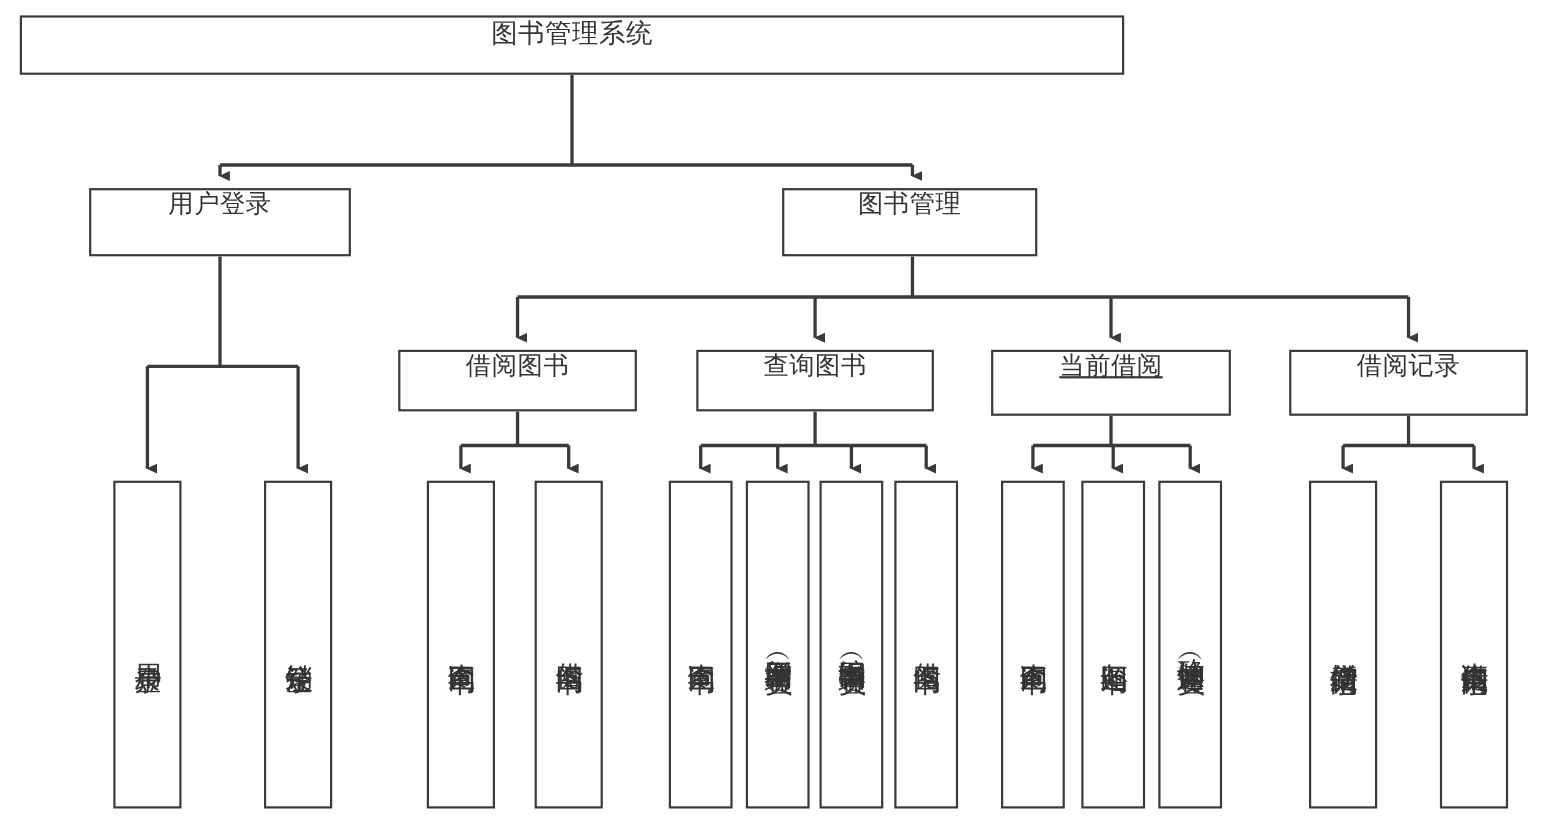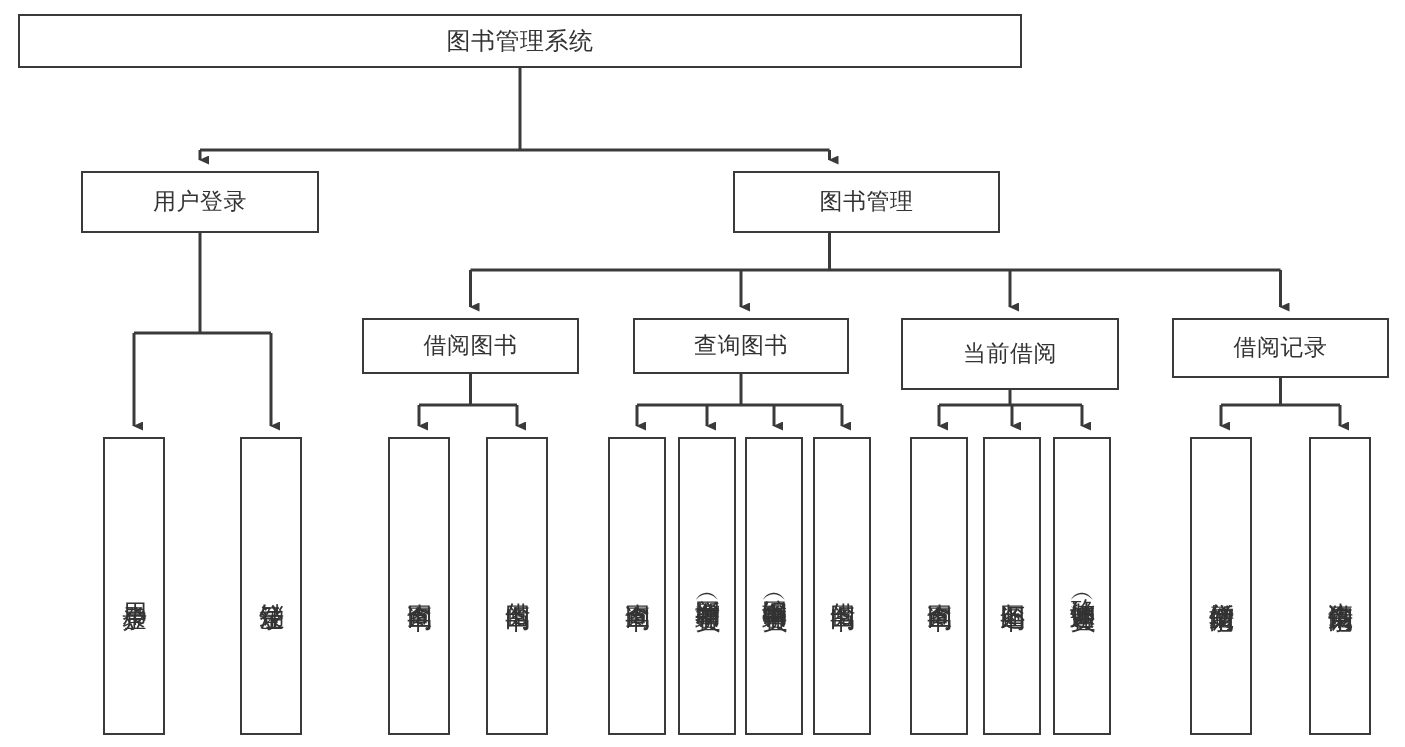--- a/index.html
+++ b/index.html
@@ -26,21 +26,21 @@
     width: 1405px;
     height: 747px;
     pointer-events: none;
   }
   .node {
     position: absolute;
     box-sizing: border-box;
     background: #ffffff;
     border: 2px solid #3a3a3a;
     display: flex;
-    align-items: center;
+    align-items: flex-start;
     justify-content: center;
     color: #333333;
   }
   .node .label {
     display: block;
     text-align: center;
     line-height: 1.18;
     white-space: nowrap;
   }
   
@@ -124,30 +124,30 @@
       </g>
   </svg>
 
   <div id="node-layer">
       <div class="node horiz root" style="left: 18px; top: 14px; width: 1004px; height: 54px;">
         <span class="label">图书管理系统</span>
       </div>
       <div class="node horiz" style="left: 81px; top: 171px; width: 238px; height: 62px;">
         <span class="label">用户登录</span>
       </div>
-      <div class="node horiz" style="left: 733px; top: 171px; width: 267px; height: 62px;">
+      <div class="node horiz" style="left: 711px; top: 171px; width: 232px; height: 62px;">
         <span class="label">图书管理</span>
       </div>
       <div class="node horiz" style="left: 362px; top: 318px; width: 217px; height: 56px;">
         <span class="label">借阅图书</span>
       </div>
       <div class="node horiz" style="left: 633px; top: 318px; width: 216px; height: 56px;">
         <span class="label">查询图书</span>
       </div>
-      <div class="node horiz" style="left: 901px; top: 318px; width: 218px; height: 72px;">
+      <div class="node horiz" style="left: 901px; top: 318px; width: 218px; height: 60px; text-decoration: underline;">
         <span class="label">当前借阅</span>
       </div>
       <div class="node horiz" style="left: 1172px; top: 318px; width: 217px; height: 60px;">
         <span class="label">借阅记录</span>
       </div>
       <div class="node vert" style="left: 103px; top: 437px; width: 62px; height: 298px;">
         <span class="label">用户登录</span>
       </div>
       <div class="node vert" style="left: 240px; top: 437px; width: 62px; height: 298px;">
         <span class="label">注销登录</span>

